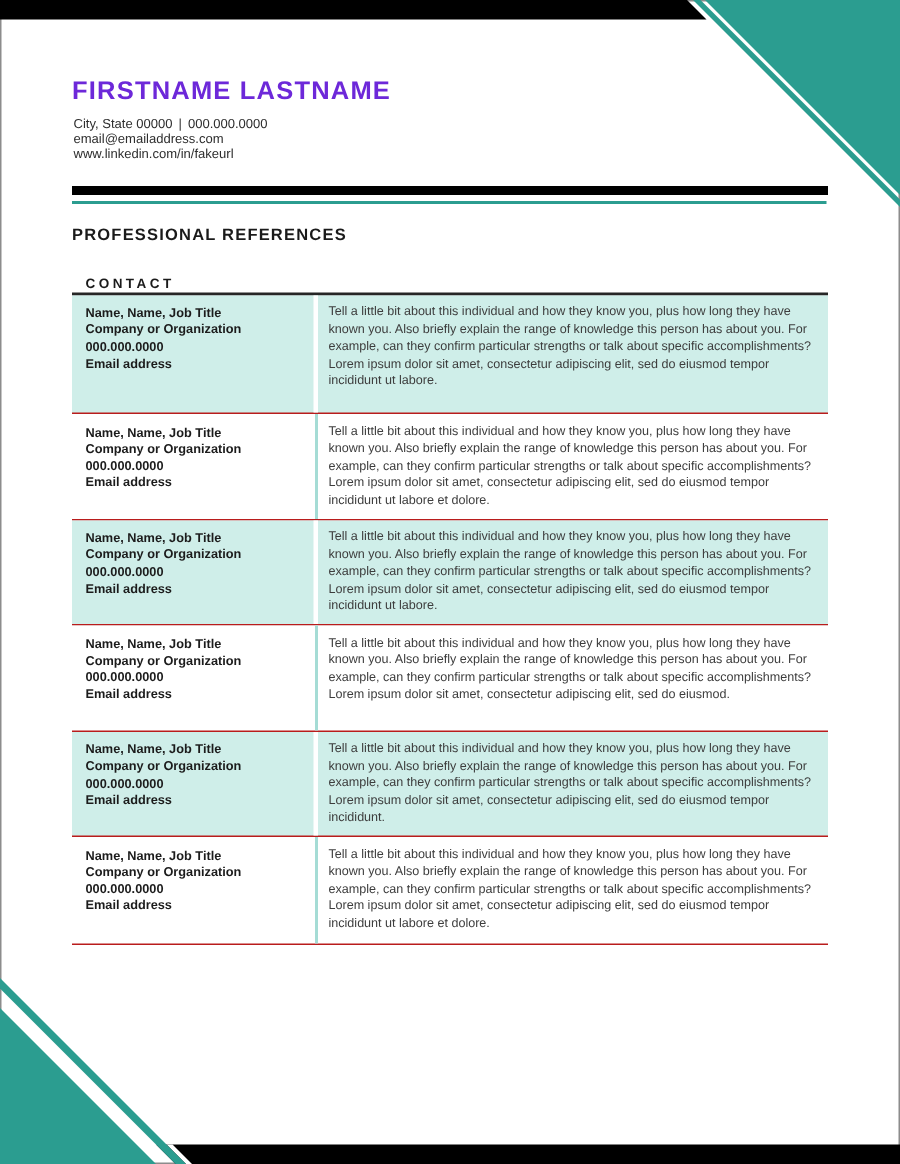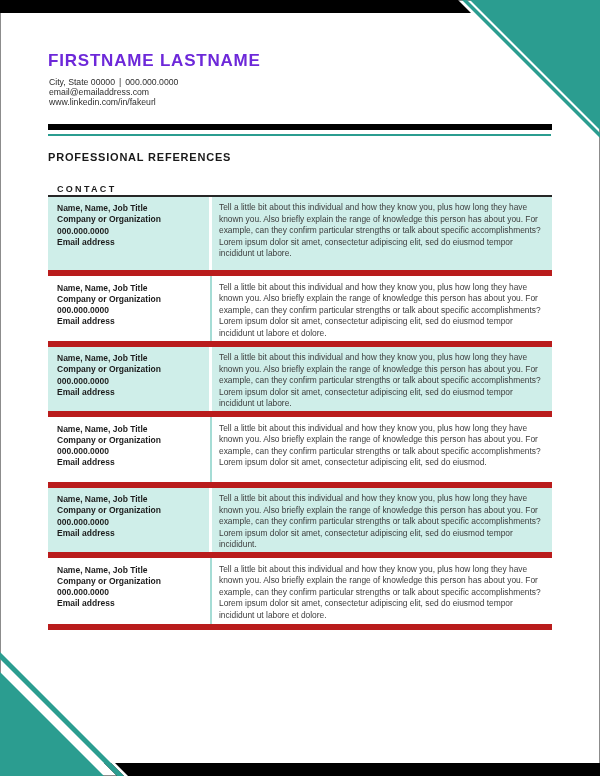--- a/index.html
+++ b/index.html
@@ -50,21 +50,21 @@
   
   .ref-table { position: absolute; left: 48px; top: 183px; width: 504px; }
 
   .table-head { display: flex; height: 13.5px; border-bottom: 2px solid #262626; align-items: center; }
   .table-head .hc {
     font-size: 9px; font-weight: bold; letter-spacing: 2.3px; color: #1a1a1a;
   }
   .table-head .hc.contact { width: 164px; padding-left: 9px; }
   .table-head .hc.context { flex: 1; padding-left: 7px; }
 
-  .ref-row { display: flex; height: 70.5px; border-bottom: 6px solid #b91c1c; justify-content: flex-end; }
+  .ref-row { display: flex; height: 70.5px; border-bottom: 1px solid #b91c1c; justify-content: flex-end; }
   .ref-row.first { height: 79.5px; }
   .ref-row.last { height: 71.5px; }
   .ref-row.teal { background: #cfeee9; }
   .ref-row.teal .cell.contact { border-right: 3px solid #ffffff; }
   .ref-row.white { background: #ffffff; }
   .ref-row.white .cell.contact { border-right: 2px solid #a5dcd5; padding-right: 1px; }
 
   .cell.contact { width: 164px; padding: 6.5px 0 0 9px; }
   .cell.contact div {
     font-size: 8.5px; font-weight: bold; line-height: 11.3px; color: #1c1c1c;

